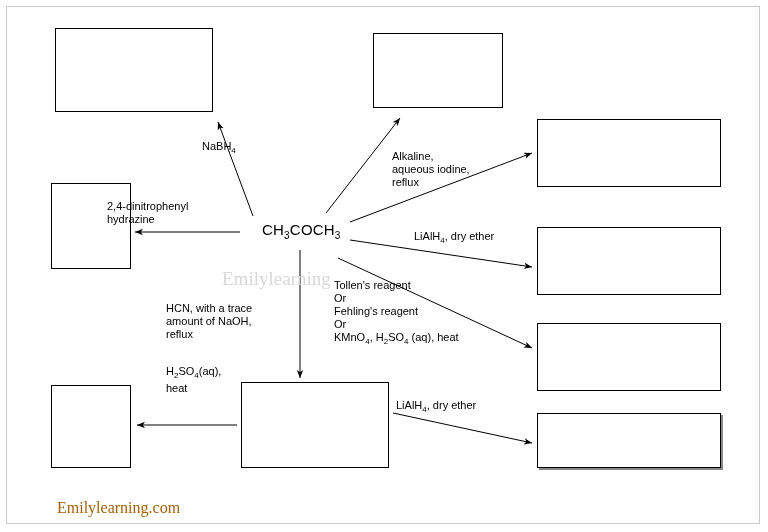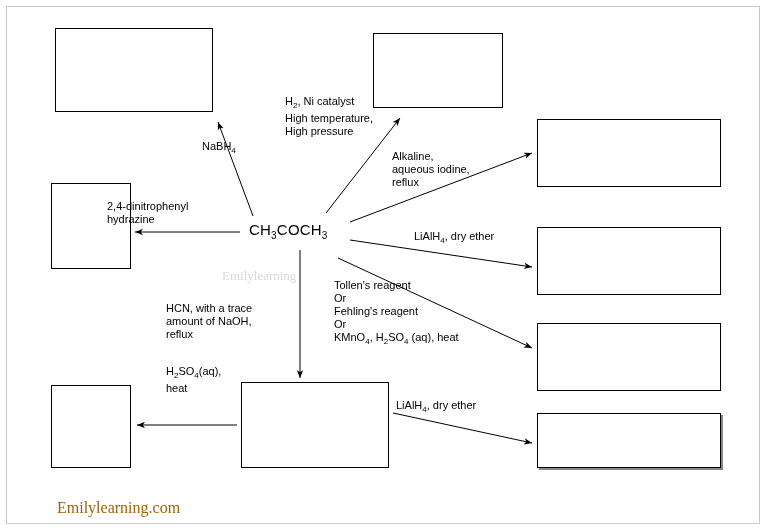--- a/index.html
+++ b/index.html
@@ -41,31 +41,32 @@
     line-height: 13px;
     color: #000000;
     white-space: pre-line;
   }
   .center-formula {
     position: absolute;
     font-size: 15px;
     color: #000000;
     white-space: nowrap;
     letter-spacing: 0.2px;
+    margin-left: 13px;
   }
   .center-formula sub {
     font-size: 10px;
   }
   .lbl sub {
     font-size: 8px;
   }
   .watermark {
     position: absolute;
     font-family: "Liberation Serif", serif;
-    font-size: 13px;
+    font-size: 19px;
     color: #d8d8d8;
     white-space: nowrap;
   }
   .credit {
     position: absolute;
     font-family: Liberation Serif, serif;
     font-size: 16px;
     color: #a16207;
   }
   svg.arrows {
@@ -111,21 +112,20 @@
         <line x1="237" y1="425" x2="137" y2="425" marker-end="url(#ah)"></line>
         <line x1="393" y1="413" x2="532" y2="443" marker-end="url(#ah)"></line>
       </g>
   </svg>
 
   <div class="center-formula" id="center-formula" style="left:249px; top:221px;">
     <span>CH</span><sub>3</sub><span>COCH</span><sub>3</sub>
   </div>
 
   <div class="lbl" id="l0" style="left: 180px; top: 140px; margin-left: 22px;">NaBH<sub>4</sub></div>
-  <div class="lbl" id="l1" style="left: 285px; top: 95px;">H<sub>2</sub>, Ni catalyst<br>High temperature,<br>High pressure</div>
   <div class="lbl" id="l2" style="left: 107px; top: 200px;">2,4-dinitrophenyl<br>hydrazine</div>
   <div class="lbl" id="l3" style="left: 392px; top: 150px;">Alkaline,<br>aqueous iodine,<br>reflux</div>
   <div class="lbl" id="l4" style="left: 414px; top: 230px;">LiAlH<sub>4</sub>, dry ether</div>
   <div class="lbl" id="l5" style="left: 334px; top: 279px;">Tollen's reagent<br>Or<br>Fehling's reagent<br>Or<br>KMnO<sub>4</sub>, H<sub>2</sub>SO<sub>4</sub> (aq), heat</div>
   <div class="lbl" id="l6" style="left: 166px; top: 302px;">HCN, with a trace<br>amount of NaOH,<br>reflux</div>
   <div class="lbl" id="l7" style="left: 166px; top: 365px;">H<sub>2</sub>SO<sub>4</sub>(aq),<br>heat</div>
   <div class="lbl" id="l8" style="left: 396px; top: 399px;">LiAlH<sub>4</sub>, dry ether</div>
 
   <div class="watermark" style="left:222px; top:268px;">Emilylearning</div>
 

